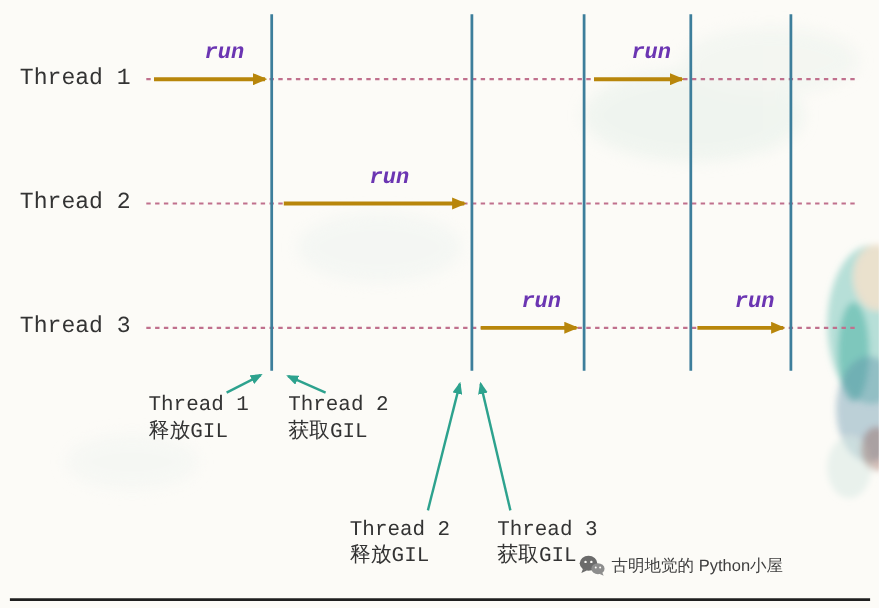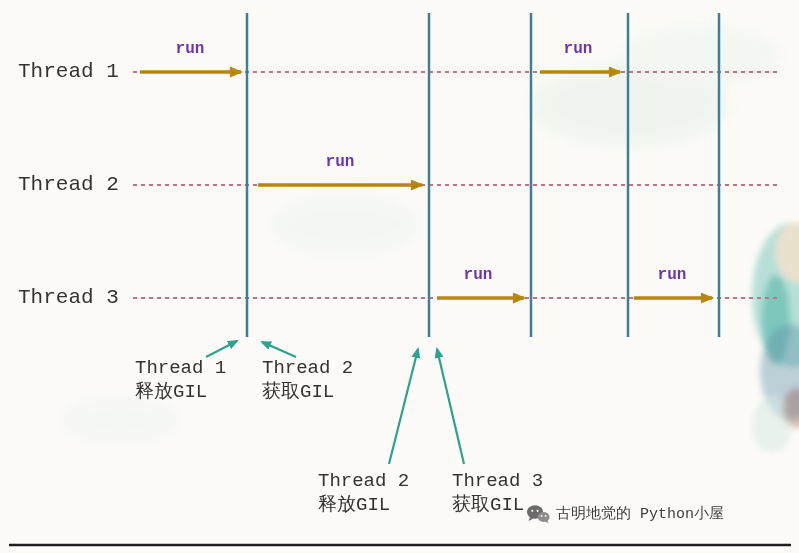--- a/index.html
+++ b/index.html
@@ -15,32 +15,32 @@
   .barrier  { stroke: var(--barrier,#3d7e9b); stroke-width:2.5; }
   .run-arrow{ stroke: var(--run-arrow,#b8860b); stroke-width:3.5; }
   .ann-arrow{ stroke: var(--annotation-arrow,#2da28e); stroke-width:2.2; }
   .bottom-line { stroke: var(--border,#1f1f1f); stroke-width:2.5; }
 
   .thread-label {
     position:absolute; left:18px; font-size:21px; line-height:23px;
     color: var(--text,#333333); white-space:nowrap;
   }
   .run-label {
-    position:absolute; width:64px; text-align:center;
-    font-size:16px; line-height:22px; color: var(--run-text,#6b35b2);
-    font-weight:bold; white-space:nowrap;
+    position:absolute; width:64px; text-align:right;
+    font-size:20px; line-height:22px; color: var(--run-text,#6b35b2);
+    font-weight:bold; white-space:nowrap;font-style:italic;
   }
   .annotation {
     position:absolute; font-size:19px; line-height:24px;
     color: var(--text,#333333); white-space:nowrap;
   }
   .watermark {
     position:absolute; left:526px; top:504px;
-    display:flex; align-items:flex-start; gap:6px;
-    font-family:Liberation Mono, monospace;
+    display:flex; align-items:center; gap:6px;
+    font-family:Liberation Sans, sans-serif;
     font-size:15px; color: var(--watermark,#3e3e3e); white-space:nowrap;
   }
 </style>
 </head>
 <body>
 
 <div class="stage">
 
   <svg class="layer" viewBox="0 0 799 553" aria-hidden="true">
     <defs>

